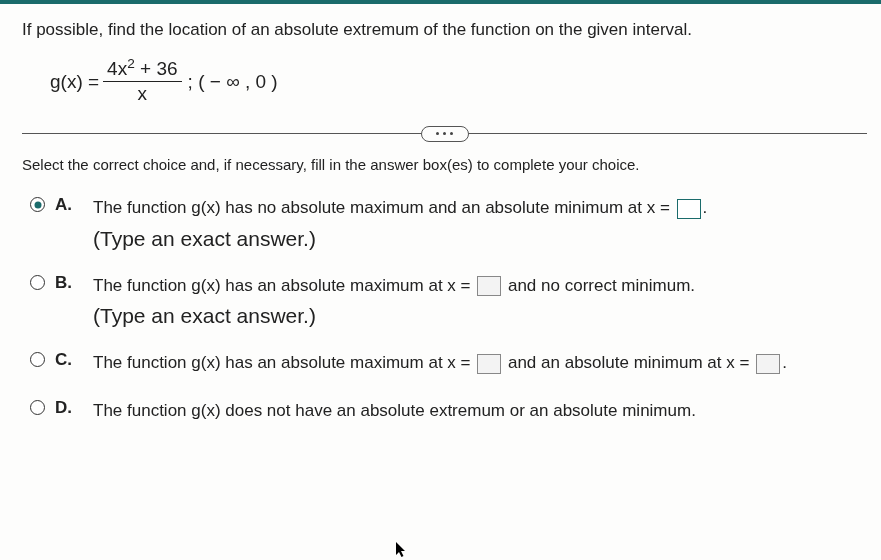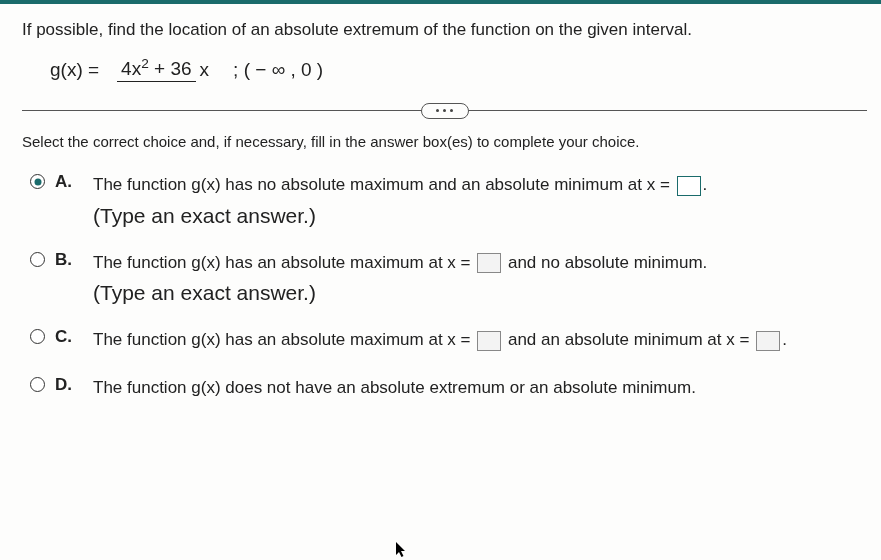--- a/index.html
+++ b/index.html
@@ -18,22 +18,24 @@
   .prompt { margin: 4px 0 18px 0; font-size: 17px; }
   .formula-row {
     display: flex;
     align-items: center;
     margin: 8px 0 10px 28px;
     font-size: 19px;
   }
   .gx { margin-right: 2px; }
   .frac {
     display: inline-flex;
+    flex-direction: column;
+    align-items: center;
     vertical-align: middle;
-    margin: 0 16px;
+    margin: 0 2px;
   }
   .frac .num { padding: 0 4px 1px 4px; border-bottom: 1.2px solid #222; white-space: nowrap; }
   .frac .den { padding: 1px 4px 0 4px; }
   sup { font-size: 0.72em; vertical-align: super; line-height: 0; }
   .interval { margin-left: 4px; }
   .hr-wrap { position: relative; margin: 28px 0 22px 0; }
   .hr-line { border: none; border-top: 1px solid #555; margin: 0; }
   .hr-pill {
     position: absolute; left: 50%; top: 50%;
     transform: translate(-50%, -50%);
@@ -122,21 +124,21 @@
         <div class="hint">(Type an exact answer.)</div>
       </div>
     </div>
 
     <div class="choice">
       <div class="radio"></div>
       <div class="letter">B.</div>
       <div class="choice-body">
         <div class="choice-line">
           <span>The function g(x) has an absolute maximum at x =</span>
-          <span class="box"></span><span> and no absolute minimum.</span>
+          <span class="box"></span><span> and no correct minimum.</span>
         </div>
         <div class="hint">(Type an exact answer.)</div>
       </div>
     </div>
 
     <div class="choice">
       <div class="radio"></div>
       <div class="letter">C.</div>
       <div class="choice-body">
         <div class="choice-line">

